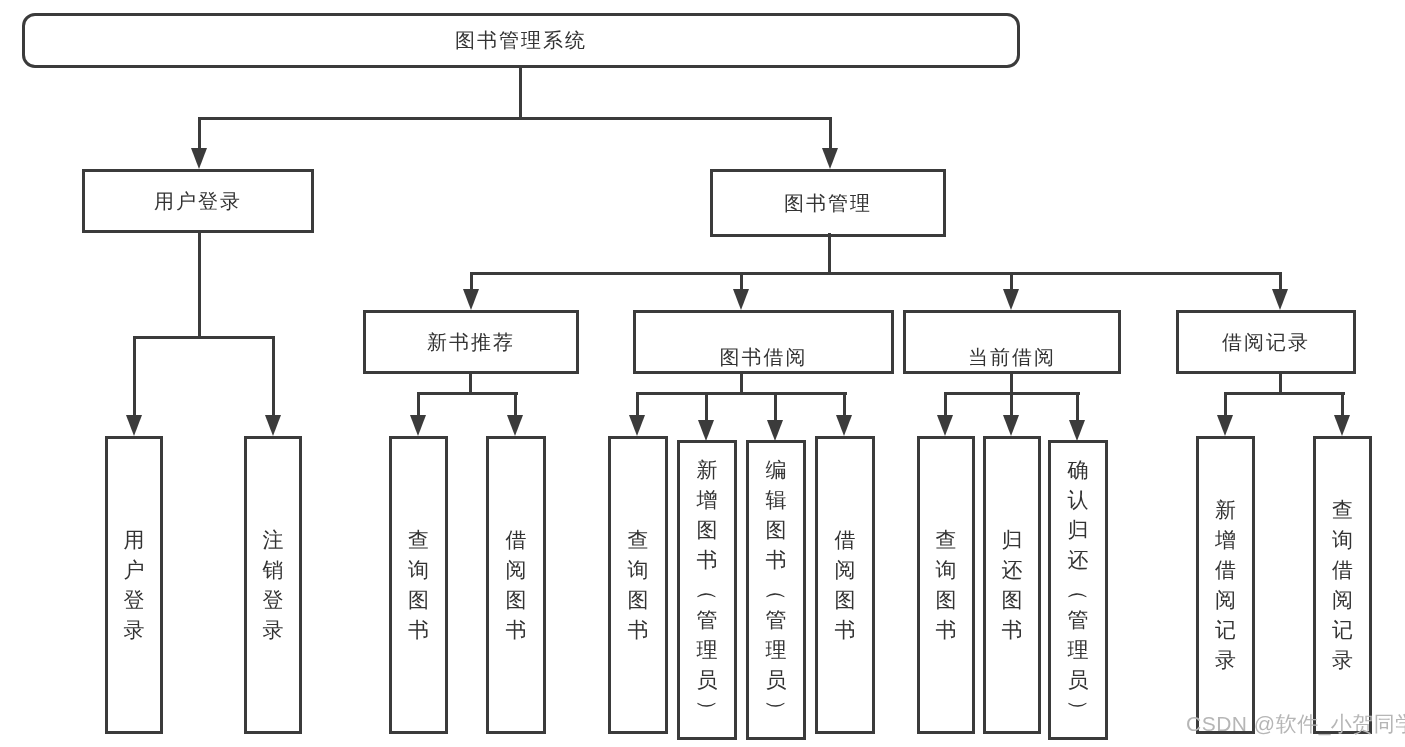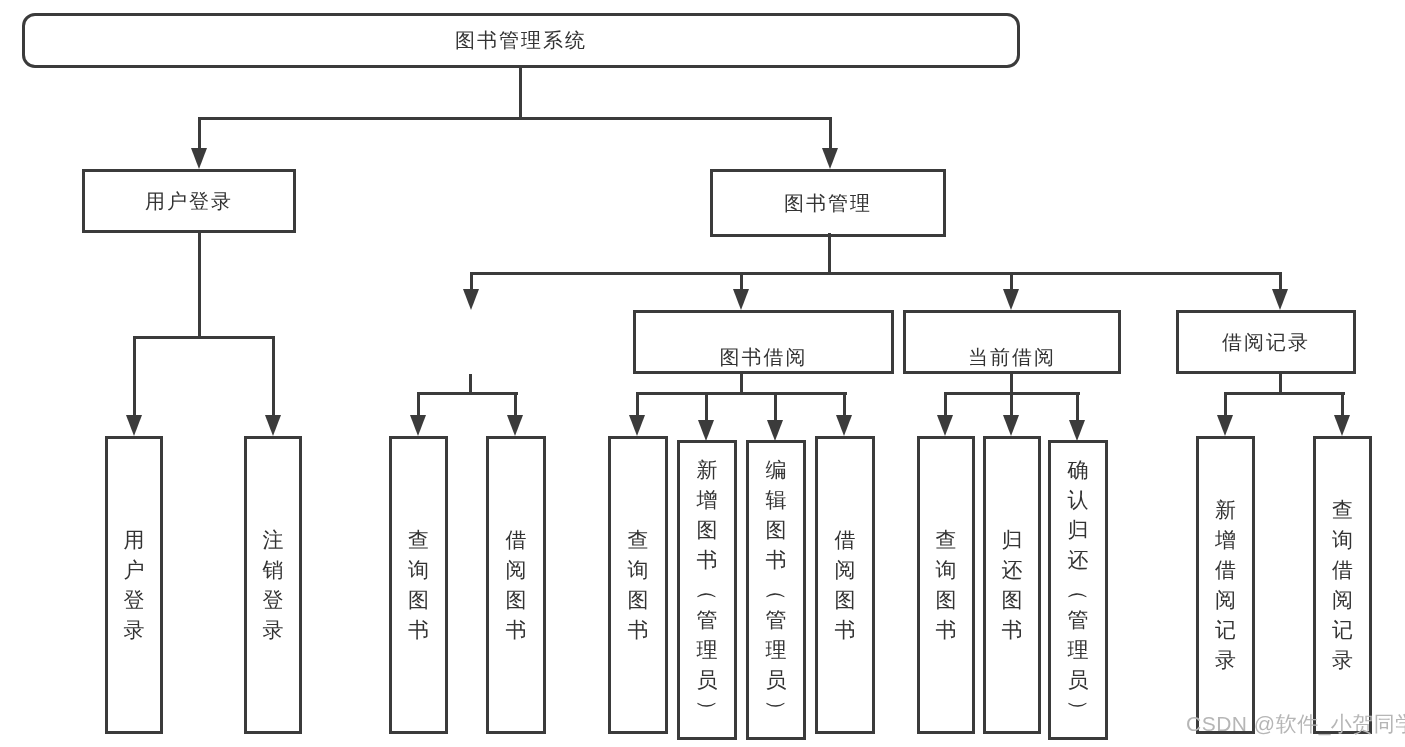--- a/index.html
+++ b/index.html
@@ -32,27 +32,30 @@
 </style>
 </head>
 <body>
 
 <div id="stage" style="--line: #3b3b3b; --text: #333333;">
 
   <div class="box" style="left:22px;top:13px;width:998px;height:55px;border-radius:13px;">
     <span class="hlabel">图书管理系统</span>
   </div>
 
-  <div class="box" style="left:82px;top:169px;width:214px;height:64px;">
+  <div class="box" style="left:82px;top:169px;width:232px;height:64px;">
     <span class="hlabel">用户登录</span>
   </div>
   <div class="box" style="left:710px;top:169px;width:236px;height:68px;">
     <span class="hlabel">图书管理</span>
   </div>
 
+  <div class="box" style="left:363px;top:310px;width:216px;height:64px;">
+    <span class="hlabel">新书推荐</span>
+  </div>
   <div class="box" style="left:633px;top:310px;width:261px;height:64px;align-items:flex-end;">
     <span class="hlabel">图书借阅</span>
   </div>
   <div class="box" style="left:903px;top:310px;width:218px;height:64px;align-items:flex-end;">
     <span class="hlabel">当前借阅</span>
   </div>
   <div class="box" style="left:1176px;top:310px;width:180px;height:64px;">
     <span class="hlabel">借阅记录</span>
   </div>
 

